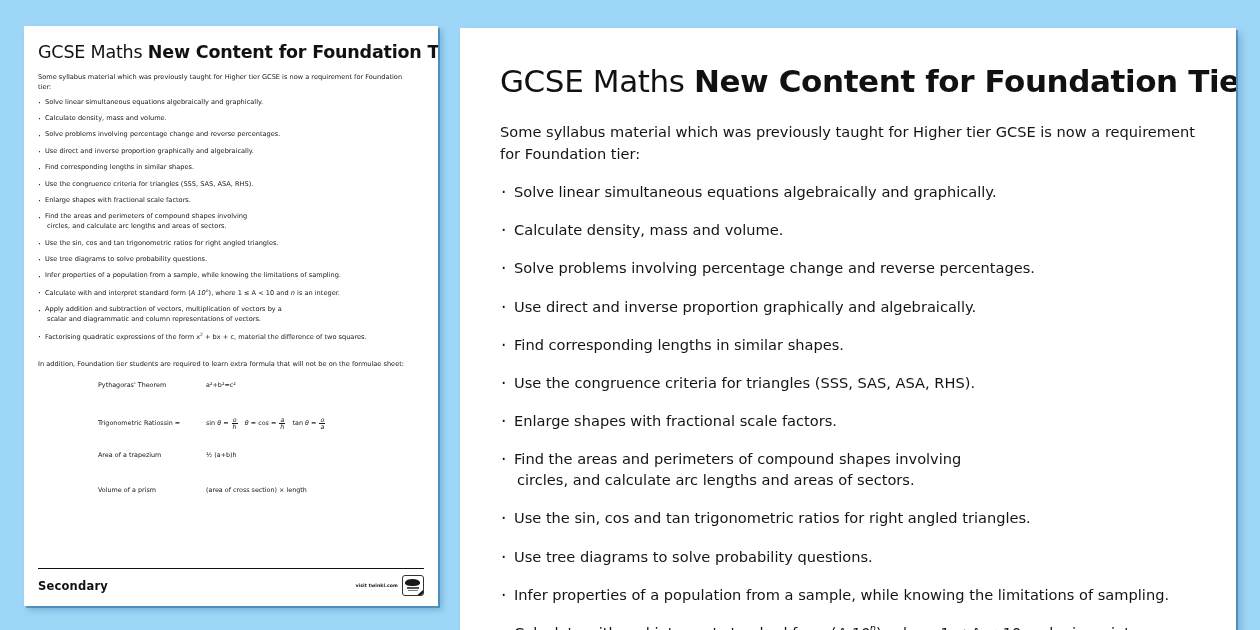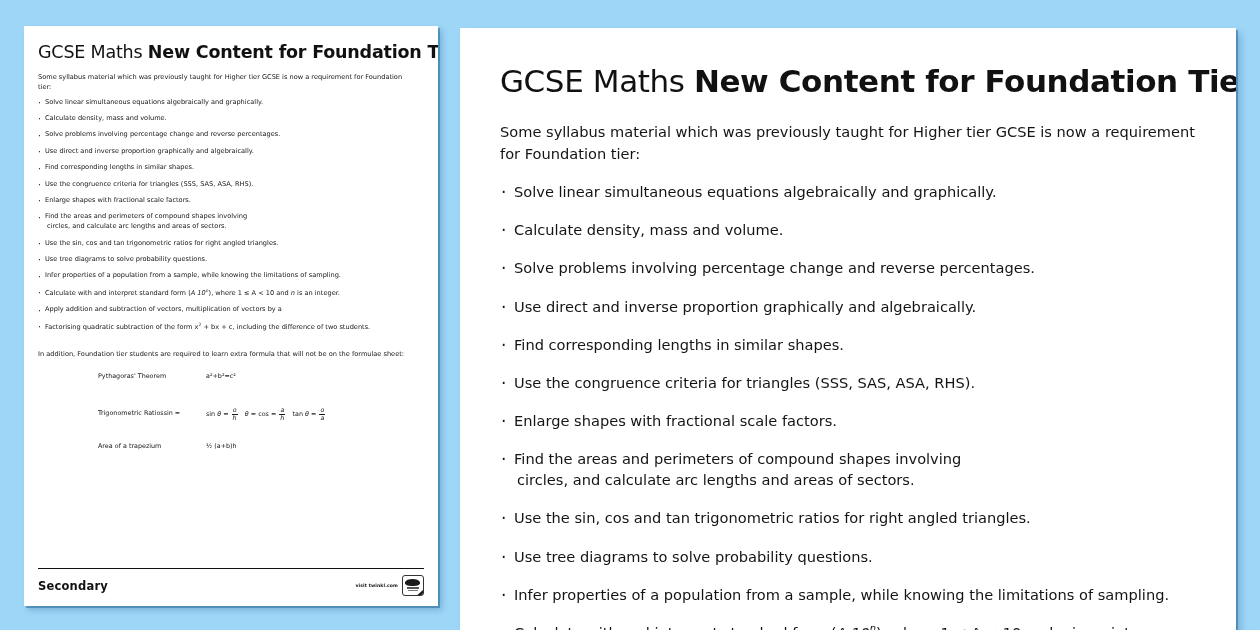--- a/index.html
+++ b/index.html
@@ -244,23 +244,24 @@
       <span class="l2">circles, and calculate arc lengths and areas of sectors.</span>
     </div>
     <div class="t-item"><span>Use the sin, cos and tan trigonometric ratios for right angled triangles.</span></div>
     <div class="t-item"><span>Use tree diagrams to solve probability questions.</span></div>
     <div class="t-item"><span>Infer properties of a population from a sample, while knowing the limitations of sampling.</span></div>
     <div class="t-item">
       <span>Calculate with and interpret standard form (</span><span class="it">A</span>&nbsp;<span class="it">10</span><sup class="it">n</sup><span>), where 1 ≤ A &lt; 10 and </span><span class="it">n</span><span> is an integer.</span>
     </div>
     <div class="t-item">
       <span>Apply addition and subtraction of vectors, multiplication of vectors by a</span>
+      <span class="l2">scalar and diagrammatic and column representations of vectors.</span>
     </div>
     <div class="t-item">
-      <span>Factorising quadratic subtraction of the form x</span><sup>2</sup><span> + bx + c, including the difference of two students.</span>
+      <span>Factorising quadratic expressions of the form x</span><sup>2</sup><span> + bx + c, material the difference of two squares.</span>
     </div>
   </div>
 
   <div class="t-outro">In addition, Foundation tier students are required to learn extra formula that will not be on the formulae sheet:</div>
 
   <div class="t-formulas">
     <div class="t-frow">
       <div class="t-fname">Pythagoras' Theorem</div>
       <div class="t-fval">a²+b²=c²</div>
     </div>
@@ -290,20 +291,24 @@
         <span class="frac">
             <span class="num">o</span>
             <span class="den">a</span>
           </span>
       </div>
     </div>
     <div class="t-frow">
       <div class="t-fname">Area of a trapezium</div>
       <div class="t-fval">½ (a+b)h</div>
     </div>
+    <div class="t-frow">
+      <div class="t-fname">Volume of a prism</div>
+      <div class="t-fval">(area of cross section) × length</div>
+    </div>
   </div>
 
   <div class="t-spacer"></div>
 
   <div class="t-footline"></div>
   <div class="t-footer">
     <div class="t-secondary">Secondary</div>
     <div class="t-brand">
       <span class="t-visit">visit twinkl.com</span>
       <span class="twinkl-badge">

